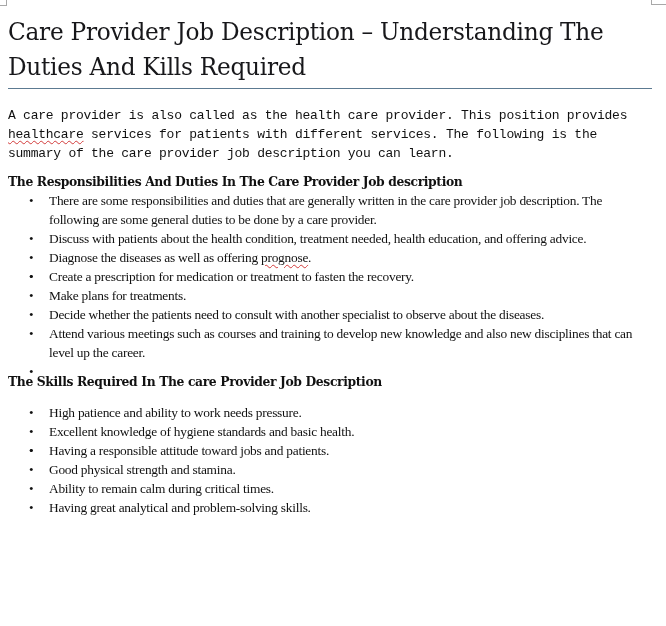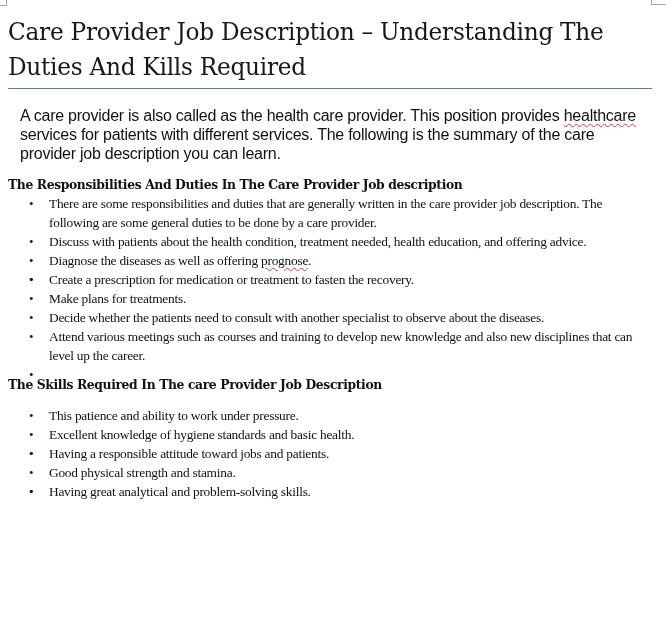--- a/index.html
+++ b/index.html
@@ -50,24 +50,24 @@
       transform-origin: left top;
       width: 700px;
     }
     .title-rule {
       margin-top: 4px;
       height: 0;
       border-top: 1px solid #5c7a91;
       width: 644px;
     }
     .para {
-      font-family: Liberation Sans, sans-serif;
-      font-size: 16px;
+      font-family: Liberation Mono, monospace;
+      font-size: 13px;
       line-height: 19px;
-      margin: 12px;
+      margin: 0;
       letter-spacing: -0.25px;
     }
     .intro {
       margin-top: 17px;
     }
     .heading {
       font-family: "DejaVu Serif", serif;
       font-weight: bold;
       font-size: 13px;
       line-height: 19px;
@@ -129,21 +129,21 @@
     <li><span class="bullet">•</span><span>Create a prescription for medication or treatment to fasten the recovery.</span></li>
     <li><span class="bullet">•</span><span>Make plans for treatments.</span></li>
     <li><span class="bullet">•</span><span>Decide whether the patients need to consult with another specialist to observe about the diseases.</span></li>
     <li><span class="bullet">•</span><span>Attend various meetings such as courses and training to develop new knowledge and also new disciplines that can level up the career.</span></li>
     <li><span class="bullet">•</span></li>
   </ul>
 
   <h2 class="heading skills">The Skills Required In The care Provider Job Description</h2>
 
   <ul class="bullets skills-list">
-    <li><span class="bullet">•</span><span>This patience and ability to work under pressure.</span></li>
+    <li><span class="bullet">•</span><span>High patience and ability to work needs pressure.</span></li>
     <li><span class="bullet">•</span><span>Excellent knowledge of hygiene standards and basic health.</span></li>
     <li><span class="bullet">•</span></li>
     <li><span class="bullet">•</span><span>Having a responsible attitude toward jobs and patients.</span></li>
     <li><span class="bullet">•</span><span>Good physical strength and stamina.</span></li>
-    <li><span class="bullet">•</span></li>
+    <li><span class="bullet">•</span><span>Ability to remain calm during critical times.</span></li>
     <li><span class="bullet">•</span><span>Having great analytical and problem-solving skills.</span></li>
   </ul>
 </div>
 
 </body></html>

